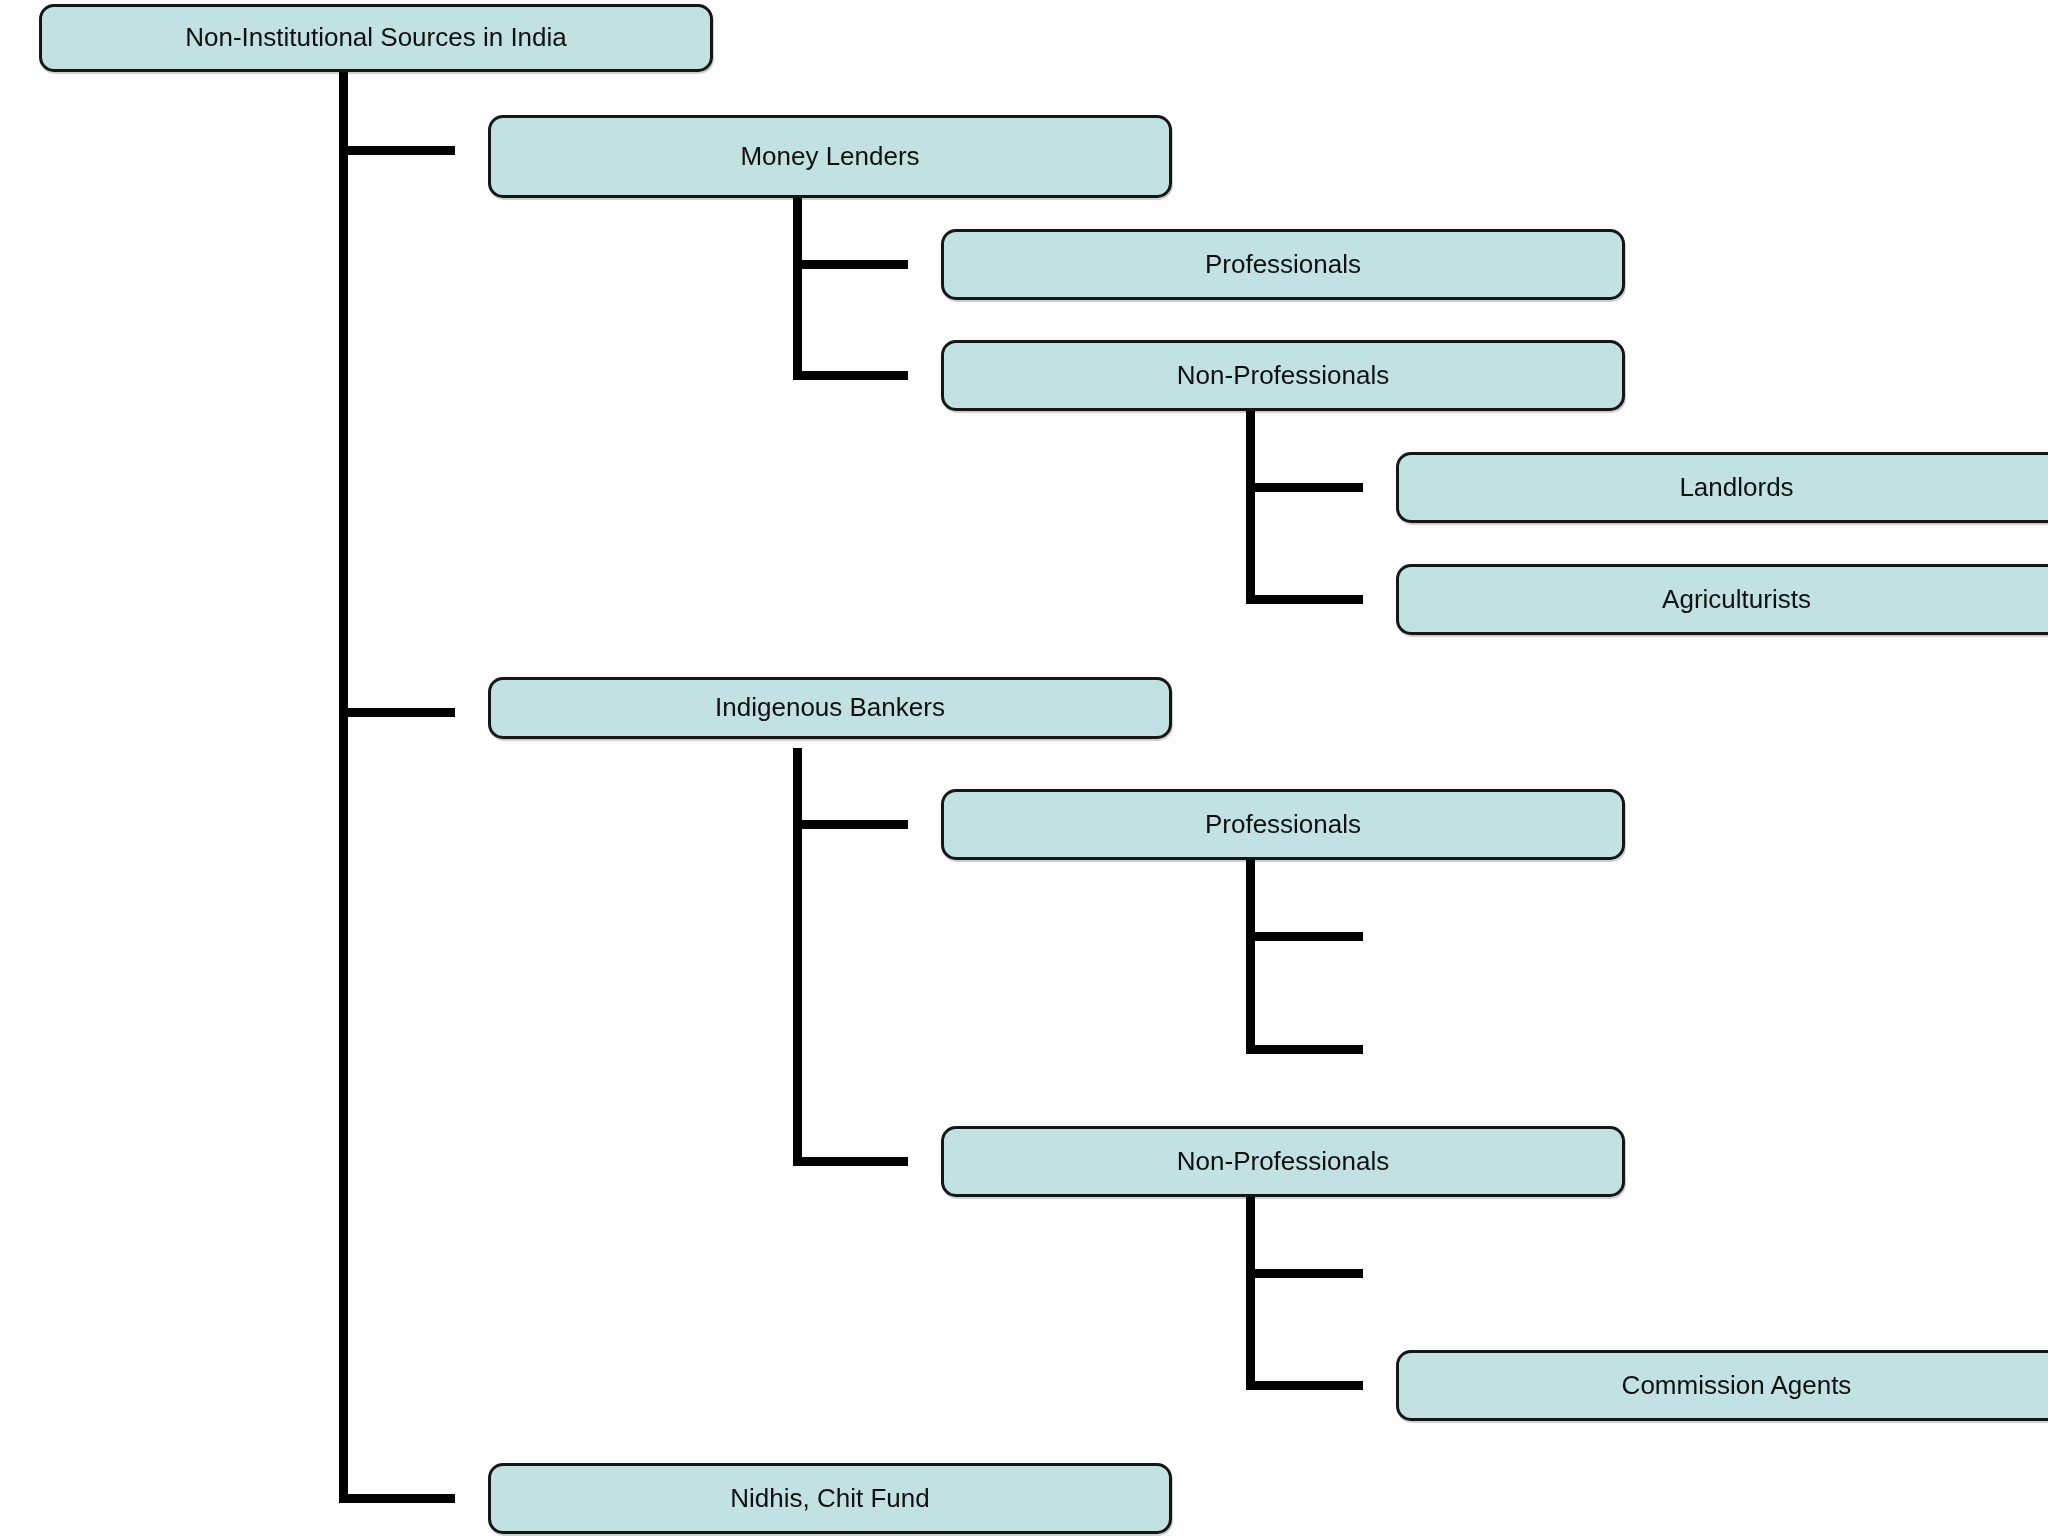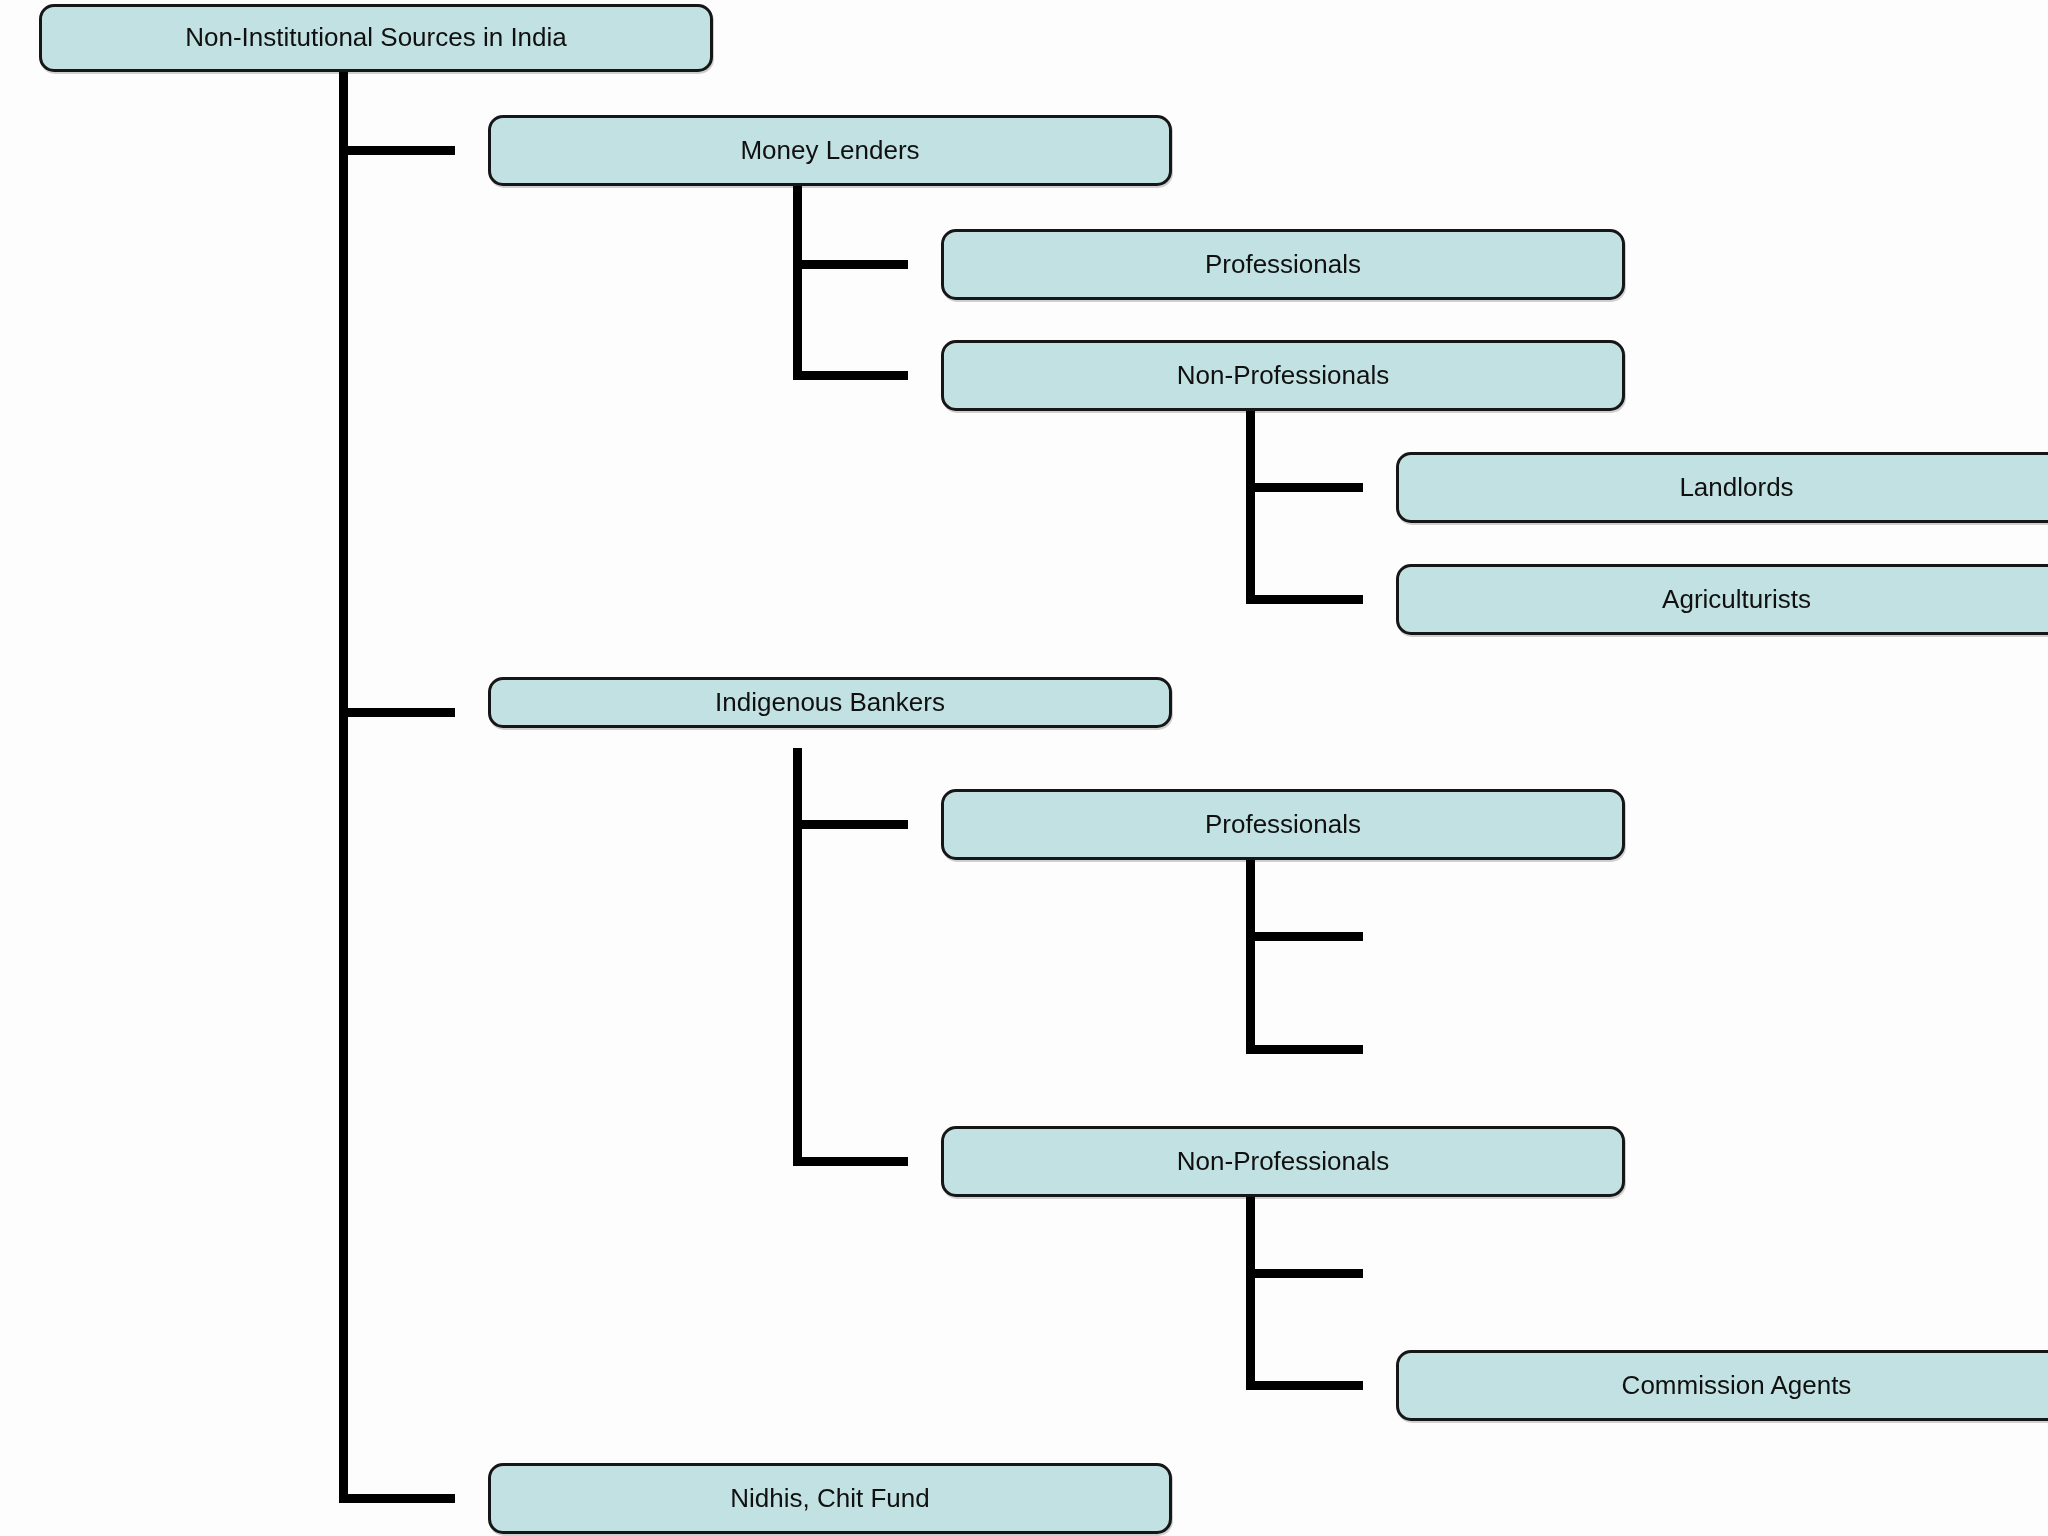--- a/index.html
+++ b/index.html
@@ -72,41 +72,41 @@
   <div class="line" style="left:1246px;top:1045px;width:117px;height:9px"></div>
 
   <div class="line" style="left:1246px;top:1197px;width:9px;height:193px"></div>
   <div class="line" style="left:1246px;top:1269px;width:117px;height:9px"></div>
   <div class="line" style="left:1246px;top:1381px;width:117px;height:9px"></div>
 
   <div class="node" style="left:6px;top:4px;width:674px;height:68px">
     <span class="node-label">Non-Institutional Sources in India</span>
   </div>
 
-  <div class="node" style="left:455px;top:115px;width:684px;height:71px">
+  <div class="node" style="left:455px;top:115px;width:684px;height:83px">
     <span class="node-label">Money Lenders</span>
   </div>
 
   <div class="node" style="left:908px;top:229px;width:684px;height:71px">
     <span class="node-label">Professionals</span>
   </div>
 
   <div class="node" style="left:908px;top:340px;width:684px;height:71px">
     <span class="node-label">Non-Professionals</span>
   </div>
 
   <div class="node" style="left:1363px;top:452px;width:681px;height:71px">
     <span class="node-label">Landlords</span>
   </div>
 
   <div class="node" style="left:1363px;top:564px;width:681px;height:71px">
     <span class="node-label">Agriculturists</span>
   </div>
 
-  <div class="node" style="left:455px;top:677px;width:684px;height:51px">
+  <div class="node" style="left:455px;top:677px;width:684px;height:62px">
     <span class="node-label">Indigenous Bankers</span>
   </div>
 
   <div class="node" style="left:908px;top:789px;width:684px;height:71px">
     <span class="node-label">Professionals</span>
   </div>
 
 
 
   <div class="node" style="left:908px;top:1126px;width:684px;height:71px">

